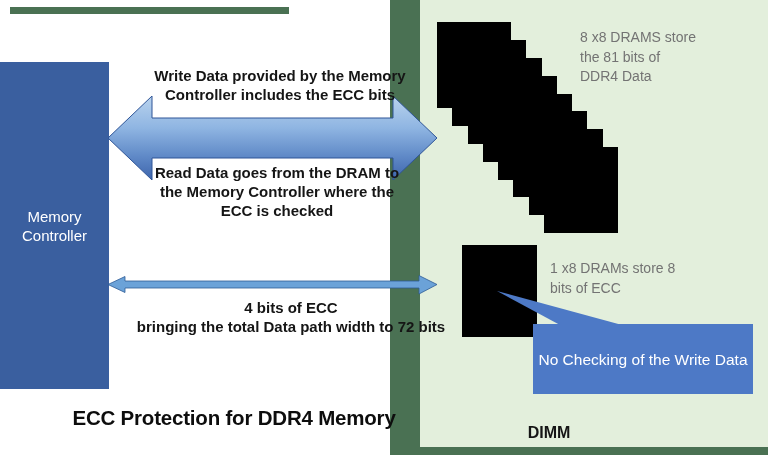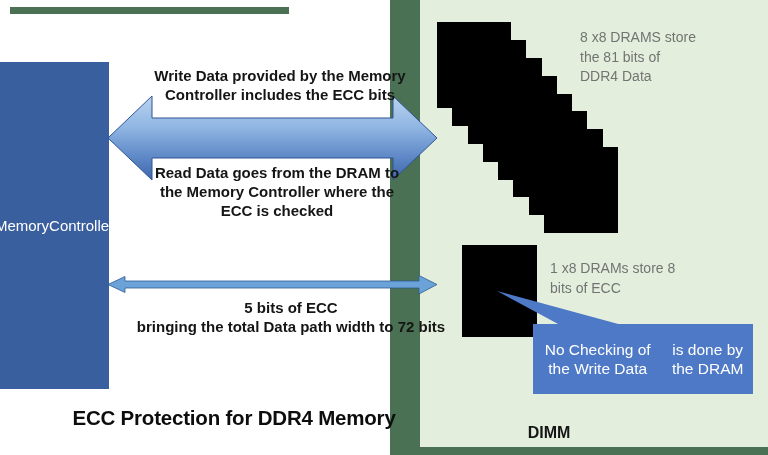--- a/index.html
+++ b/index.html
@@ -15,21 +15,21 @@
   .top-bar{left:10px;top:7px;width:279px;height:7px;background:#4a7153;}
   .v-strip{left:390px;top:0;width:30px;height:455px;background:#4a7153;}
   .bottom-strip{left:420px;top:447px;width:348px;height:8px;background:#4a7153;}
 
   
   .dimm-panel{left:420px;top:0;width:348px;height:447px;background:#e3efdc;}
 
   
   .mc-rect{
     left:0;top:62px;width:109px;height:327px;background:#3a5f9f;
-    display:flex;align-items:center;justify-content:center;
+    display:flex;flex-direction:column;align-items:center;justify-content:center;
   }
   .mc-rect div{color:#ffffff;font-size:15px;line-height:19px;text-align:center;}
 
   
   .txt{font-weight:bold;font-size:15px;line-height:19px;text-align:center;}
   .write-block{left:100px;top:66px;width:360px;}
   .read-block{left:97px;top:163px;width:360px;}
   .eccbits-block{left:91px;top:299px;width:400px;line-height:18.5px;}
   .title{
     left:64px;top:406px;width:340px;
@@ -91,21 +91,21 @@
   <div>Read Data goes from the DRAM to</div>
   <div>the Memory Controller where the</div>
   <div>ECC is checked</div>
 </div>
 
 <svg class="abs" style="left:108px;top:275px;" width="329" height="20" viewBox="0 0 329 20">
   <polygon points="0,9.5 17,1.5 17,6 311,6 311,0.5 329,9.5 311,19 311,13 17,13 17,17.5" fill="#6ba2d8" stroke="#2d5a96" stroke-width="0.8"></polygon>
 </svg>
 
 <div class="abs txt eccbits-block">
-  <div>5 bits of ECC</div>
+  <div>4 bits of ECC</div>
   <div>bringing the total Data path width to 72 bits</div>
 </div>
 
 <div class="abs title">ECC Protection for DDR4 Memory</div>
 
 <div>
   <div class="chip" style="left:437px;top:22px;"></div>
   <div class="chip" style="left:452px;top:40px;"></div>
   <div class="chip" style="left:468px;top:58px;"></div>
   <div class="chip" style="left:483px;top:76px;"></div>
@@ -127,16 +127,15 @@
   <div>1 x8 DRAMs store 8</div>
   <div>bits of ECC</div>
 </div>
 
 <svg class="abs" style="left:490px;top:289px;" width="135" height="37" viewBox="0 0 135 37">
   <polygon points="7,2 132,36 70,36" fill="#4d79c6"></polygon>
 </svg>
 
 <div class="abs callout">
   <div>No Checking of the Write Data</div>
-  <div>is done by the DRAM</div>
 </div>
 
 <div class="abs dimm-label">DIMM</div>
 
 </body></html>

